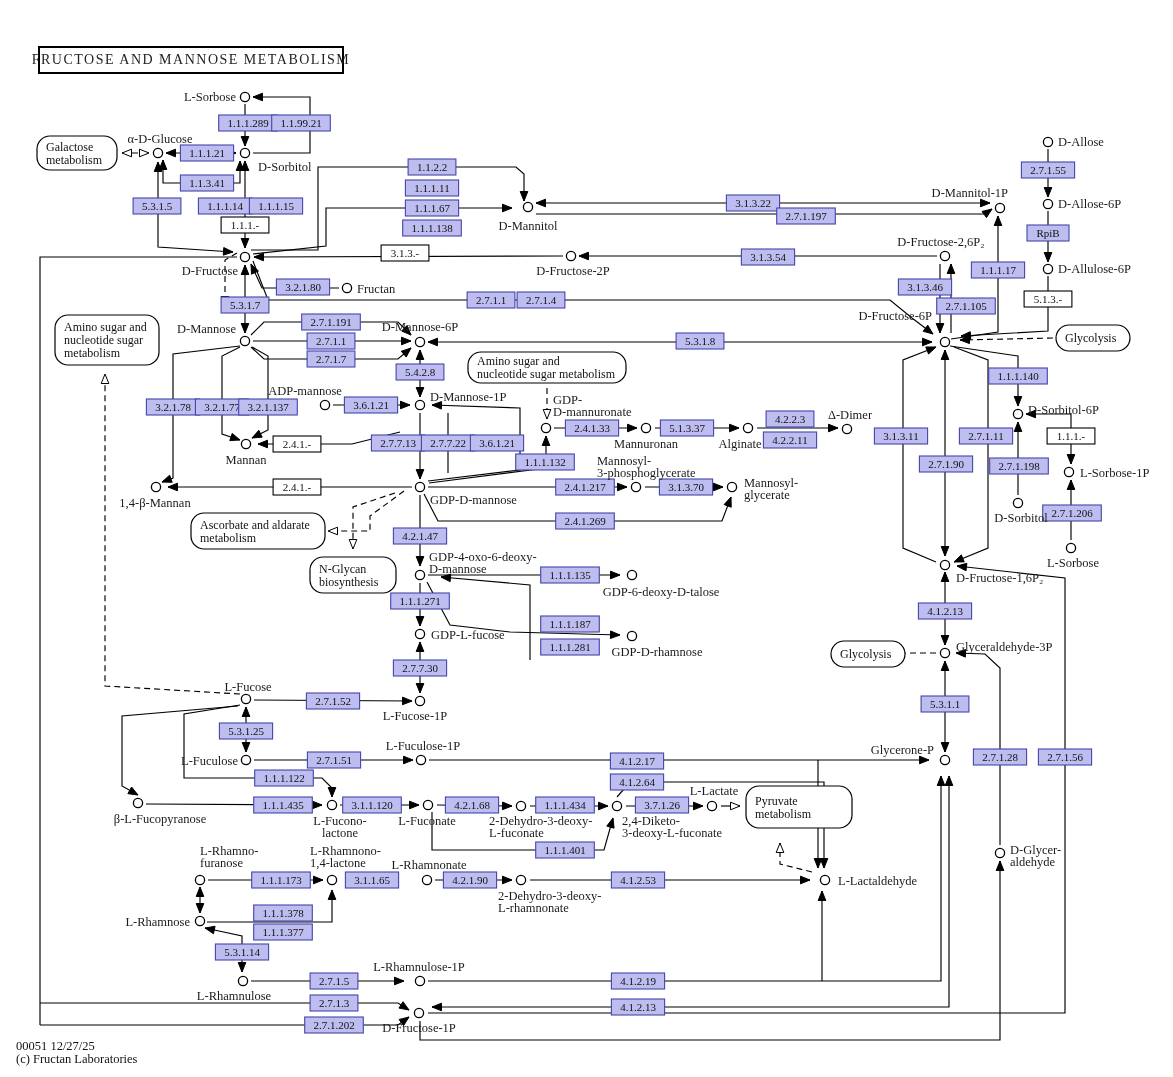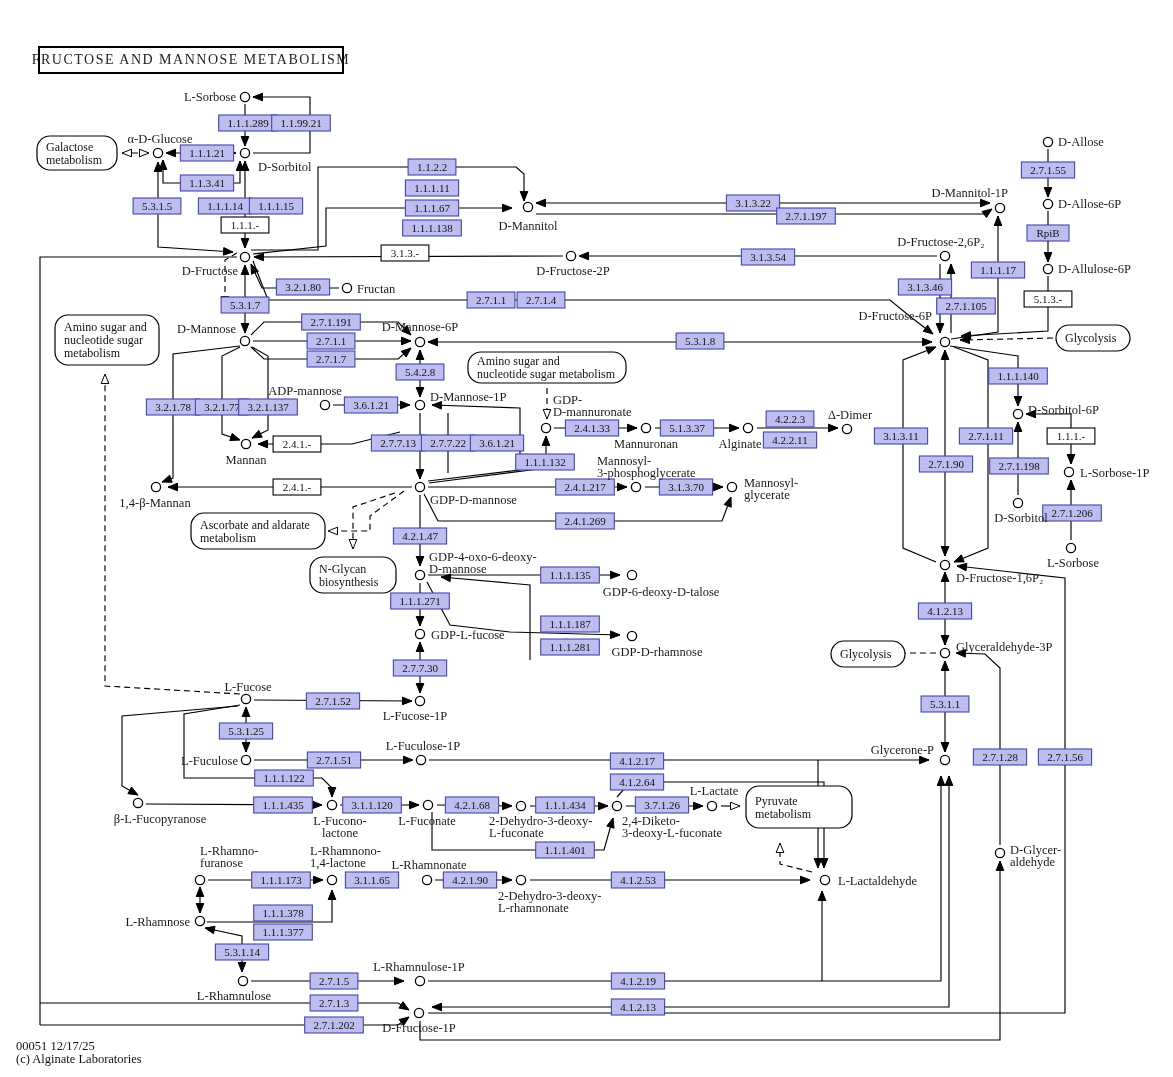--- a/index.html
+++ b/index.html
@@ -14,22 +14,22 @@
   .mlabel{font-size:12.5px;fill:#1a1a1a;}
   .ebox-t{font-size:11px;fill:#111;}
   .pbox-t{font-size:12px;fill:#111;}
 </style>
 </head>
 <body>
 
 <div id="stage">
   <div id="map-title">FRUCTOSE  AND  MANNOSE  METABOLISM</div>
   <div id="credits">
-    <div>00051 12/17/25</div>
-    <div>(c) Alginate Laboratories</div>
+    <div>00051 12/27/25</div>
+    <div>(c) Fructan Laboratories</div>
   </div>
 <svg width="1173" height="1077">
       <g>
         <polyline points="245,104 245,146" fill="none" stroke="#000000" stroke-width="1.15"></polyline>
         <polygon points="245,146 248.8,136.5 241.2,136.5" fill="#000000" stroke="#000000" stroke-width="1"></polygon>
         <polyline points="253,153 310,153 310,97 253,97" fill="none" stroke="#000000" stroke-width="1.15"></polyline>
         <polygon points="253,97 262.5,100.8 262.5,93.2" fill="#000000" stroke="#000000" stroke-width="1"></polygon>
         <polyline points="166,153 236,153" fill="none" stroke="#000000" stroke-width="1.15"></polyline>
         <polygon points="236,153 226.5,149.2 226.5,156.8" fill="#000000" stroke="#000000" stroke-width="1"></polygon>
         <polygon points="166,153 175.5,156.8 175.5,149.2" fill="#000000" stroke="#000000" stroke-width="1"></polygon>

